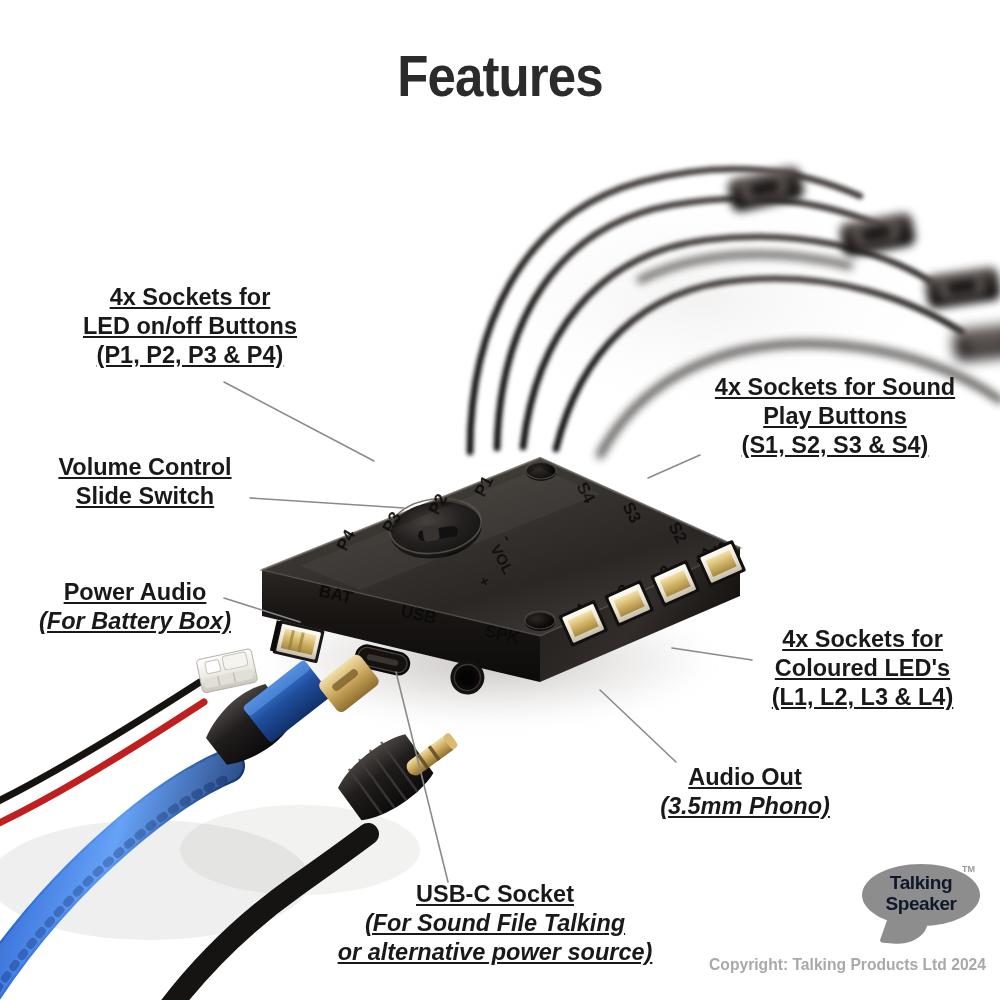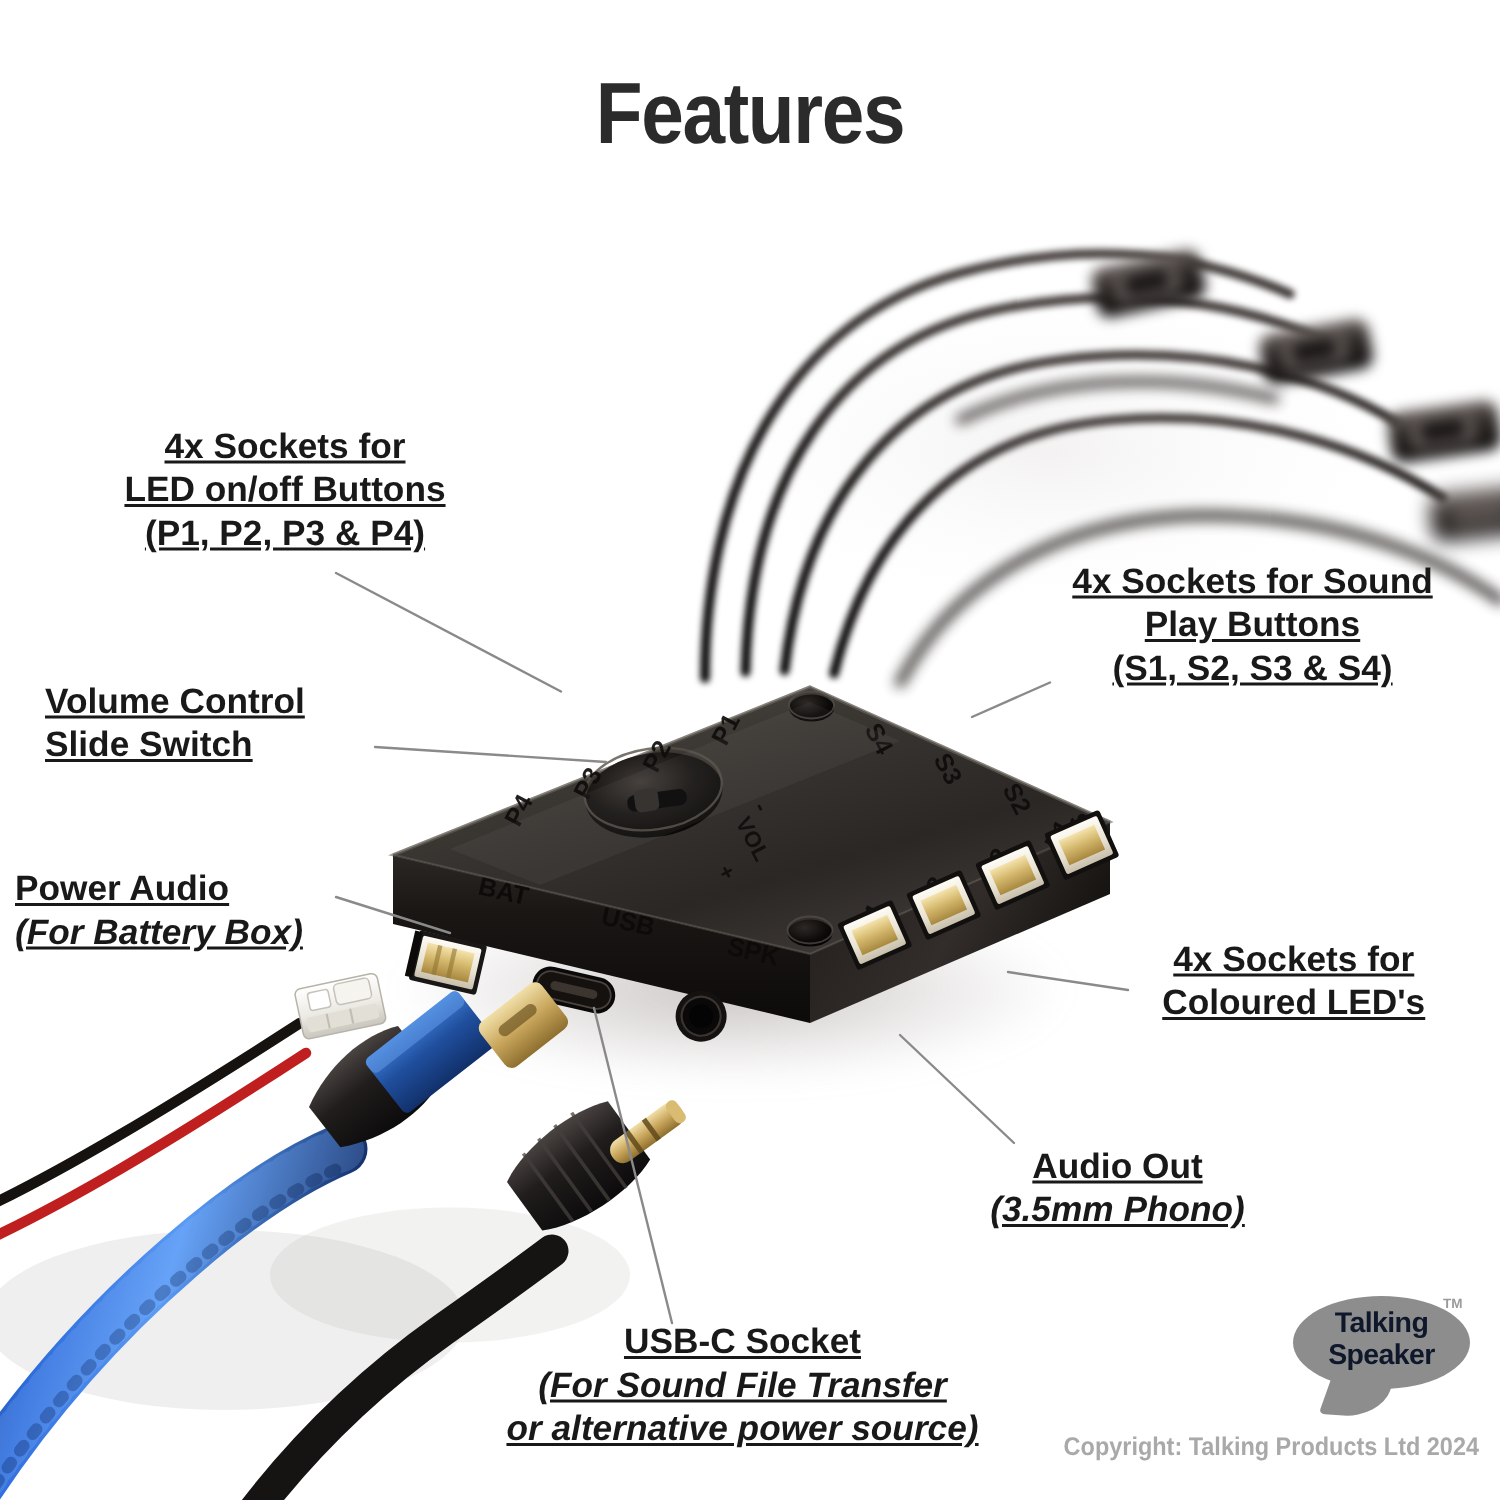--- a/index.html
+++ b/index.html
@@ -40,21 +40,21 @@
     font-family: "Liberation Sans", sans-serif;
     font-weight: bold;
     font-size: 23.5px;
     line-height: 29px;
     white-space: nowrap;
     text-decoration: underline;
   }
   .callout .ln { display: block; }
   .callout .it { font-style: italic; }
   .ta-c { text-align: center; }
-  .ta-r { text-align: left; }
+  .ta-r { text-align: center; }
 
   #c-p  { left: 40px;  top: 283px; width: 300px; }
   #c-vol{ left: 30px;  top: 453px; width: 230px; }
   #c-pwr{ left: 10px;  top: 578px; width: 250px; }
   #c-s  { left: 690px; top: 373px; width: 290px; }
   #c-led{ left: 745px; top: 625px; width: 235px; }
   #c-aud{ left: 620px; top: 763px; width: 250px; }
   #c-usb{ left: 300px; top: 880px; width: 390px; }
 
   
@@ -464,30 +464,31 @@
 
   <div class="callout ta-c" id="c-s">
     <span class="ln">4x Sockets for Sound</span>
     <span class="ln">Play Buttons</span>
     <span class="ln">(S1, S2, S3 &amp; S4)</span>
   </div>
 
   <div class="callout ta-c" id="c-led">
     <span class="ln">4x Sockets for</span>
     <span class="ln">Coloured LED's</span>
+    <span class="ln">(L1, L2, L3 &amp; L4)</span>
   </div>
 
   <div class="callout ta-c" id="c-aud">
     <span class="ln">Audio Out</span>
     <span class="ln it">(3.5mm Phono)</span>
   </div>
 
   <div class="callout ta-c" id="c-usb">
     <span class="ln">USB-C Socket</span>
-    <span class="ln it">(For Sound File Transfer</span>
+    <span class="ln it">(For Sound File Talking</span>
     <span class="ln it">or alternative power source)</span>
   </div>
 
   <div id="logo">
     <div class="tail"></div>
     <div class="bubble"></div>
     <div class="logotext">
       <div>Talking</div>
       <div>Speaker</div>
     </div>

